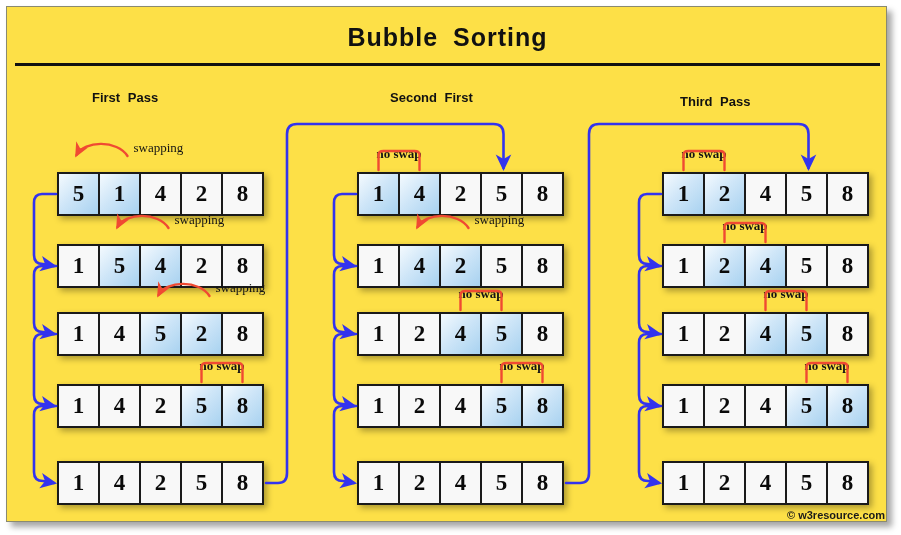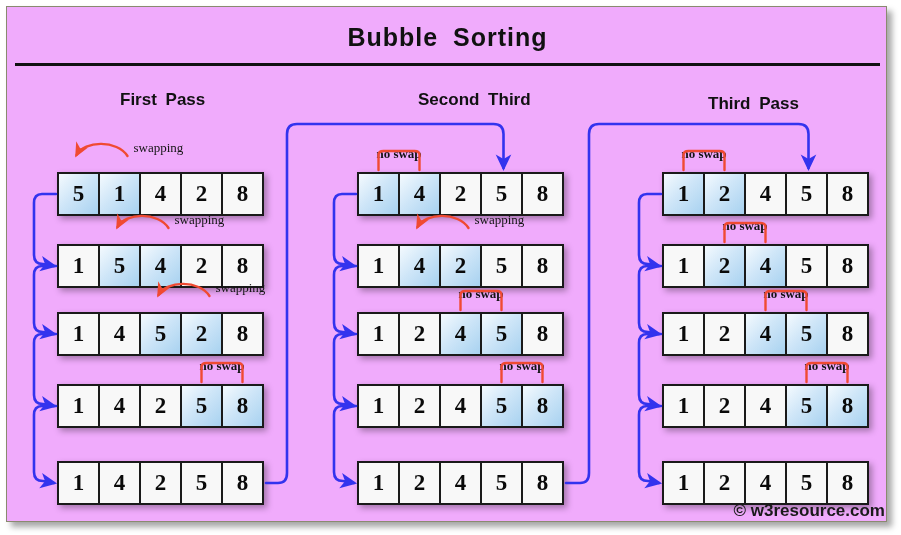--- a/index.html
+++ b/index.html
@@ -11,21 +11,21 @@
     overflow:hidden;
     box-sizing:border-box;
   }
 
   
   #frame{
     position:absolute;
     left:6px;top:6px;
     width:881px;height:516px;
     box-sizing:border-box;
-    background:#f0abfc;
+    background:#fde047;
     border:1px solid #8a8a70;
     box-shadow:5px 5px 6px rgba(0,0,0,0.35);
     text-decoration:underline;
   }
 
   #title{
     position:absolute;
     left:0;top:16px;width:881px;
     text-align:center;
     font-family:"Liberation Sans",sans-serif;
@@ -38,26 +38,25 @@
   #titlerule{
     position:absolute;
     left:8px;top:56px;
     width:865px;height:3px;
     background:#111111;
   }
 
   .pass-header{
     position:absolute;
     font-family:"Liberation Sans",sans-serif;
-    font-size:17px;
+    font-size:13px;
     font-weight:bold;
     color:#111111;
     word-spacing:4px;
     white-space:nowrap;
-    margin-left:28px;
   }
 
   
   .row{
     position:absolute;
     height:44px;
     display:flex;
     box-sizing:border-box;
     filter:drop-shadow(3px 3px 3px rgba(0,0,0,0.32));
   }
@@ -95,37 +94,37 @@
   svg.overlay{
     position:absolute;left:0;top:0;
     width:901px;height:535px;
     pointer-events:none;
   }
 
   #watermark{
     position:absolute;
     right:16px;bottom:14px;
     font-family:"Liberation Sans",sans-serif;
-    font-size:17px;
+    font-size:11px;
     font-weight:bold;
     color:#1a1a1a;
     white-space:nowrap;
   }
 </style>
 </head>
 <body>
 
 <div id="stage">
   <div id="frame">
     <div id="title">Bubble  Sorting</div>
     <div id="titlerule"></div>
   </div>
 
   <div class="pass-header" style="left:92px;top:90px;">First  Pass</div>
-  <div class="pass-header" style="left:390px;top:90px;">Second  Third</div>
+  <div class="pass-header" style="left:390px;top:90px;">Second  First</div>
   <div class="pass-header" style="left:680px;top:94px;">Third  Pass</div>
 
   <div id="rows-layer">
       <div class="row" style="left: 57px; top: 172px;">
         <div class="cell hl">5</div>
         <div class="cell hl">1</div>
         <div class="cell">4</div>
         <div class="cell">2</div>
         <div class="cell">8</div>
       </div>

